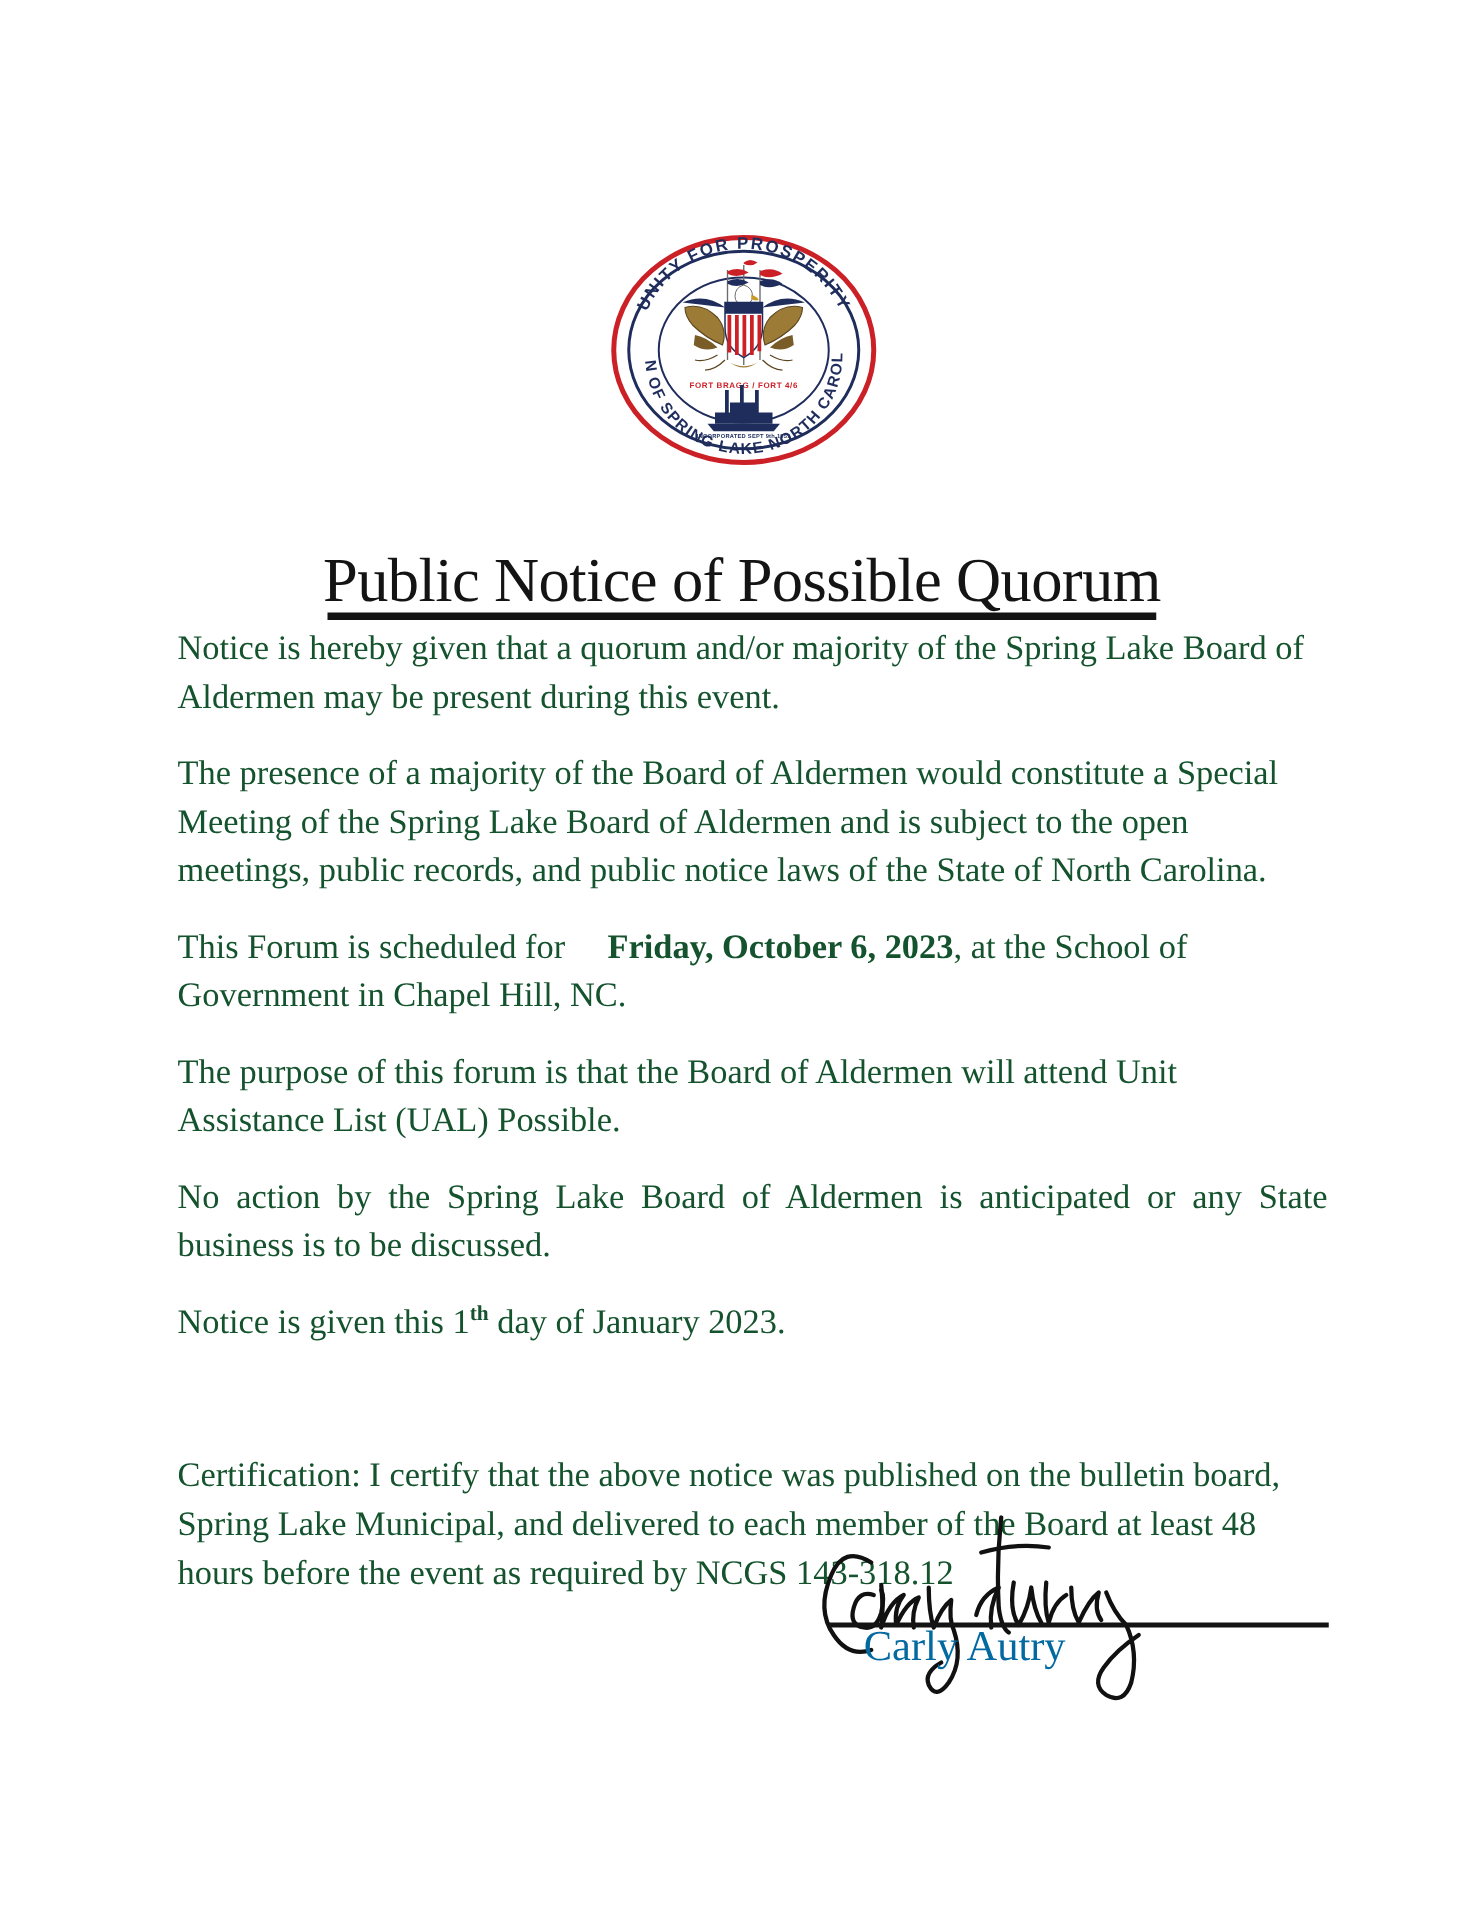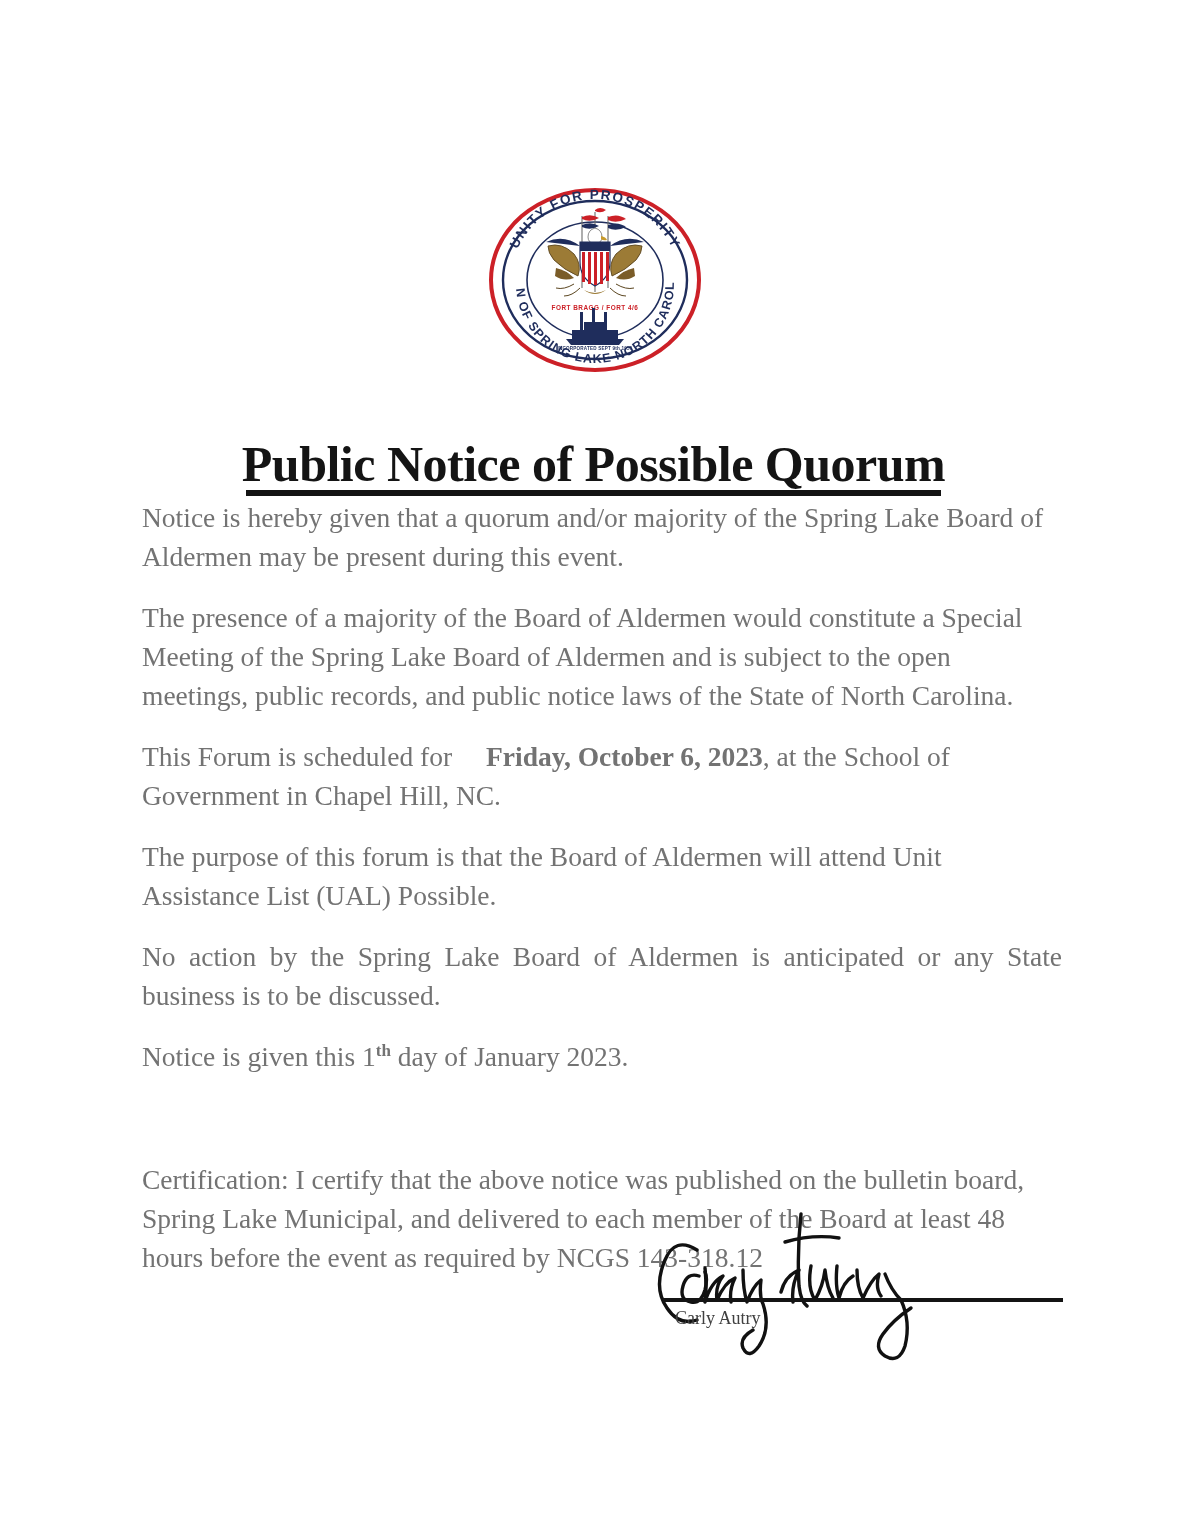--- a/index.html
+++ b/index.html
@@ -34,21 +34,21 @@
   .seal-svg { display: block; width: 222px; height: 188px; }
 
   
   .title {
     position: absolute;
     left: 0;
     right: 0;
     top: 404px;
     text-align: center;
     font-size: 50px;
-    font-weight: bold;
+    font-weight: normal;
     letter-spacing: -0.5px;
     line-height: 1.05;
     color: #141414;
   }
   .title-inner {
     display: inline-block;
     position: relative;
     padding-bottom: 6px;
   }
   .title-underline {
@@ -65,21 +65,21 @@
     position: absolute;
     left: 142px;
     top: 498px;
     width: 920px;
   }
   .para {
     font-size: 27.5px;
     line-height: 39px;
     margin: 0 0 22px 0;
     text-align: left;
-    color: #737373;
+    color: #14532d;
   }
   .para.justify { text-align: justify; text-justify: inter-word; }
   .para b, .para strong { font-weight: bold; margin-left: 27px; }
   .sup {
     font-size: 0.62em;
     vertical-align: super;
     line-height: 0;
     font-weight: bold;
   }
 
@@ -107,24 +107,24 @@
   }
   .sig-rule {
     position: absolute;
     left: 0;
     top: 102px;
     width: 400px;
     height: 4px;
     background: #141414;
   }
   .sig-name, .sig-role {
-    font-size: 18px;
+    font-size: 34px;
     line-height: 36px;
-    color: #404040;
-    margin-left: 12px;
+    color: #0369a1;
+    margin-left: 28px;
     position: relative;
     z-index: 1;
   }
 </style>
 </head>
 <body>
 
 <div class="page">
 
   <div class="seal-wrap">

